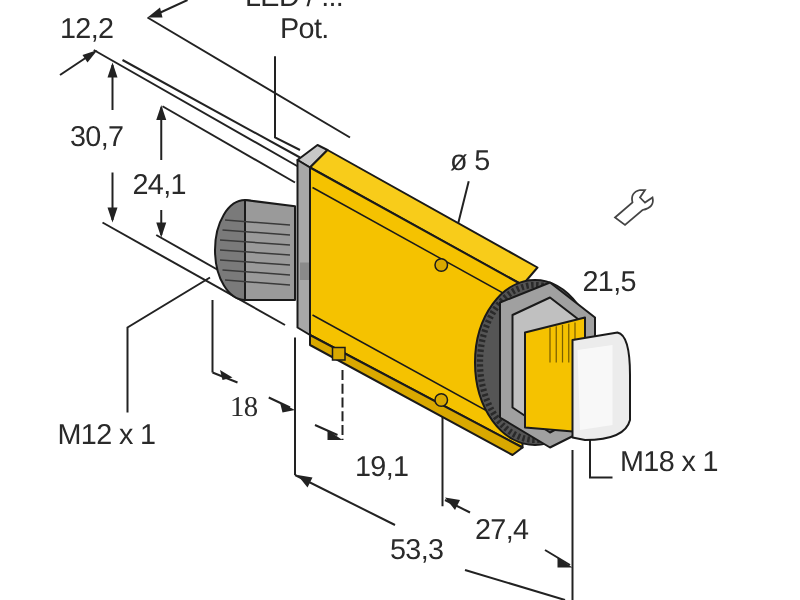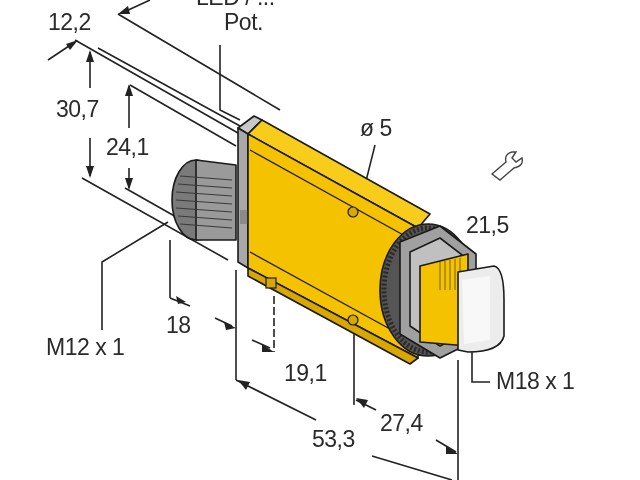--- a/index.html
+++ b/index.html
@@ -136,17 +136,17 @@
 </svg>
 
 <div class="lbl" style="left:196px; top:-14px;">LED / ...</div>
 <div class="lbl" style="left:196px; top:11px;margin-left:28px;">Pot.</div>
 <div class="lbl" style="left:48px; top:11px;">12,2</div>
 <div class="lbl" style="left:56px; top:98px;">30,7</div>
 <div class="lbl" style="left:106px; top:136px;">24,1</div>
 <div class="lbl" style="left:360px; top:117px;">ø 5</div>
 <div class="lbl" style="left:466px; top:190px;margin-top:24px;">21,5</div>
 <div class="lbl" style="left:46px; top:336px;">M12 x 1</div>
-<div class="lbl" style="left:166px; top:314px;">18</div>
+<div class="lbl" style="left:184px; top:314px;font-family:Liberation Serif, serif;">18</div>
 <div class="lbl" style="left:284px; top:362px;">19,1</div>
 <div class="lbl" style="left:380px; top:412px;">27,4</div>
 <div class="lbl" style="left:312px; top:428px;">53,3</div>
-<div class="lbl" style="left:496px; top:370px;">M18 x 1</div>
+<div class="lbl" style="left:496px; top:358px;">M18 x 1</div>
 
 </body></html>

